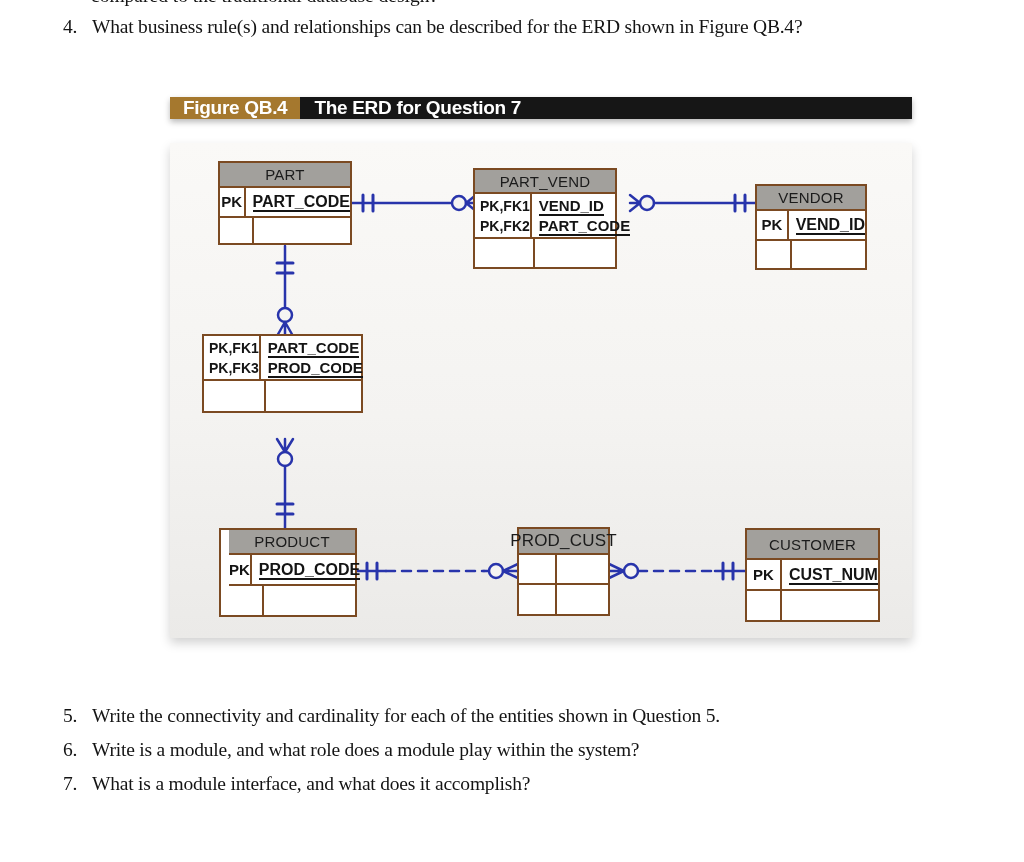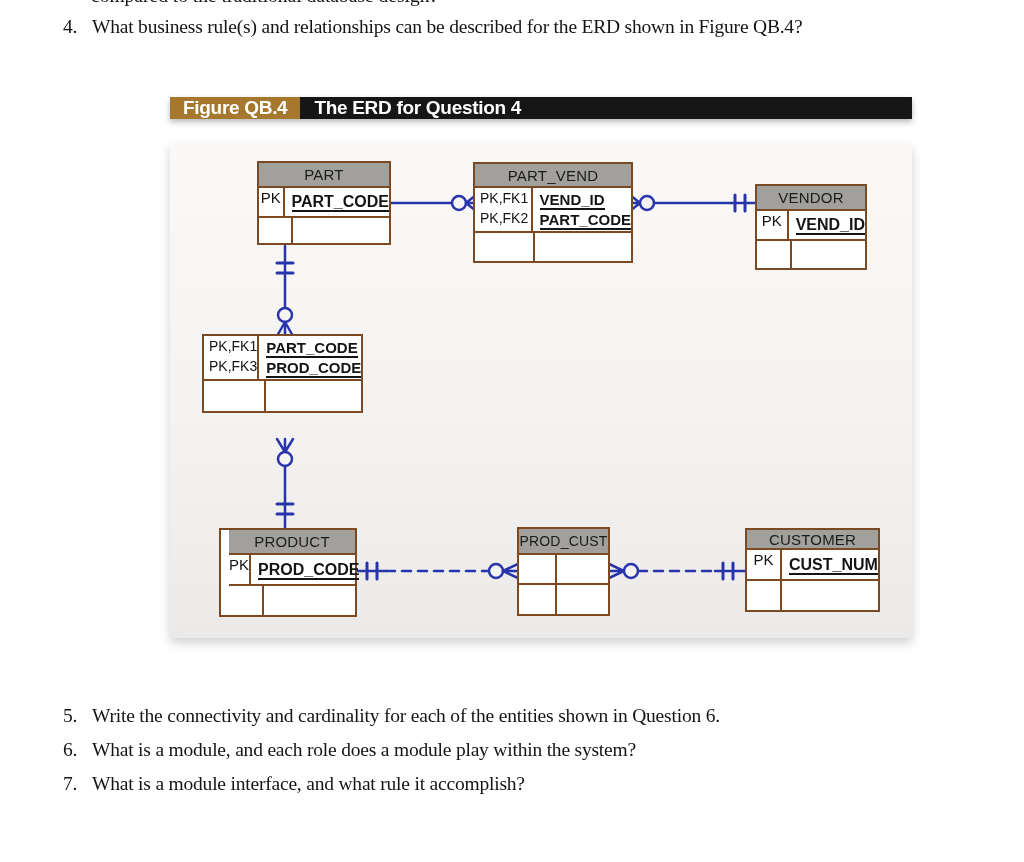--- a/index.html
+++ b/index.html
@@ -36,35 +36,35 @@
   #connectors { position:absolute; left:0; top:0; z-index:1; }
 
   
   .entity { position:absolute; z-index:2; border:2px solid #7b4a22; background:#ffffff;
             font-family:"Liberation Sans", sans-serif; }
   .ehead { background:#a2a09c; border-bottom:2px solid #7b4a22; color:#1b1b1b;
            display:flex; align-items:center; justify-content:center;
            font-size:15px; letter-spacing:0.2px; }
   .row { display:flex; }
   .kcol { border-right:2px solid #7b4a22; display:flex; flex-direction:column;
-          justify-content:flex-start; align-items:center; font-weight:400; }
+          justify-content:center; align-items:center; font-weight:700; }
   .acol { flex:1; display:flex; flex-direction:column; justify-content:center;
           padding-left:7px; font-weight:700; }
   .attrs { border-bottom:2px solid #7b4a22; }
   .u { border-bottom:2px solid #141414; padding-bottom:0px; white-space:nowrap; }
   .kline, .aline { line-height:20px; white-space:nowrap; }
 
   
-  .e-part { left:48px; top:18px; width:134px;margin-left:39px; }
+  .e-part { left:48px; top:18px; width:134px; }
   .e-part .ehead { height:25px; }
   .e-part .kcol { width:34px; font-size:15px; }
   .e-part .attrs { height:30px; font-size:16px; }
   .e-part .empty { height:25px; }
   
-  .e-partvend { left:303px; top:19px; width:160px; }
+  .e-partvend { left:303px; top:25px; width:144px; }
   .e-partvend .ehead { height:24px; }
   .e-partvend .kcol { width:60px; font-size:14px; align-items:flex-start; padding-left:5px; }
   .e-partvend .attrs { height:45px; font-size:15px; }
   .e-partvend .empty { height:28px; }
   
   .e-vendor { left:585px; top:18px; width:112px;margin-top:23px; }
   .e-vendor .ehead { height:25px; }
   .e-vendor .kcol { width:35px; font-size:15px; }
   .e-vendor .attrs { height:30px; font-size:16px; }
   .e-vendor .empty { height:27px; }
@@ -75,48 +75,48 @@
   .e-partprod .attrs { height:45px; font-size:15px; }
   .e-partprod .empty { height:30px; }
   
   .e-product { left:49px; top:385px; width:138px;padding-left:8px; }
   .e-product .ehead { height:25px; }
   .e-product .kcol { width:35px; font-size:15px; }
   .e-product .attrs { height:31px; font-size:16px; }
   .e-product .empty { height:29px; }
   
   .e-prodcust { left:347px; top:384px; width:93px; }
-  .e-prodcust .ehead { height:26px; font-size:14px; }
+  .e-prodcust .ehead { height:26px; font-size:17px; }
   .e-prodcust .kcol { width:38px; }
   .e-prodcust .attrs { height:30px; }
   .e-prodcust .empty { height:29px; }
   
   .e-customer { left:575px; top:385px; width:135px; }
-  .e-customer .ehead { height:20px; }
+  .e-customer .ehead { height:30px; }
   .e-customer .kcol { width:35px; font-size:15px; }
   .e-customer .attrs { height:31px; font-size:16px; }
   .e-customer .empty { height:29px; }
 </style>
 </head>
 <body>
 
 <div id="page">
 
   <div id="top-clip">
     <div class="inner">compared to the traditional database design?</div>
   </div>
 
   <div class="q" id="q4">
     <span class="qnum">4.</span>
     <span>What business rule(s) and relationships can be described for the ERD shown in Figure QB.4?</span>
   </div>
 
   <div id="fig-bar">
     <div id="fig-label">Figure QB.4</div>
-    <div id="fig-title">The ERD for Question 4</div>
+    <div id="fig-title">The ERD for Question 7</div>
   </div>
 
   <div id="fig-panel">
 
     <svg id="connectors" width="742" height="495" viewBox="0 0 742 495">
       <g stroke="#2834ab" fill="none" stroke-linecap="round">
 
         <g>
           <path d="M180,60 H282" stroke-width="2.5"></path>
           <path d="M193,52 V68 M203,52 V68" stroke-width="3"></path>
@@ -272,24 +272,24 @@
       <div class="row empty">
         <div class="kcol"></div>
           <div class="acol"></div>
       </div>
     </div>
 
   </div>
 
   <div class="q" id="q5">
     <span class="qnum">5.</span>
-    <span>Write the connectivity and cardinality for each of the entities shown in Question 6.</span>
+    <span>Write the connectivity and cardinality for each of the entities shown in Question 5.</span>
   </div>
   <div class="q" id="q6">
     <span class="qnum">6.</span>
-    <span>What is a module, and each role does a module play within the system?</span>
+    <span>Write is a module, and what role does a module play within the system?</span>
   </div>
   <div class="q" id="q7">
     <span class="qnum">7.</span>
-    <span>What is a module interface, and what rule it accomplish?</span>
+    <span>What is a module interface, and what does it accomplish?</span>
   </div>
 
 </div>
 
 </body></html>

